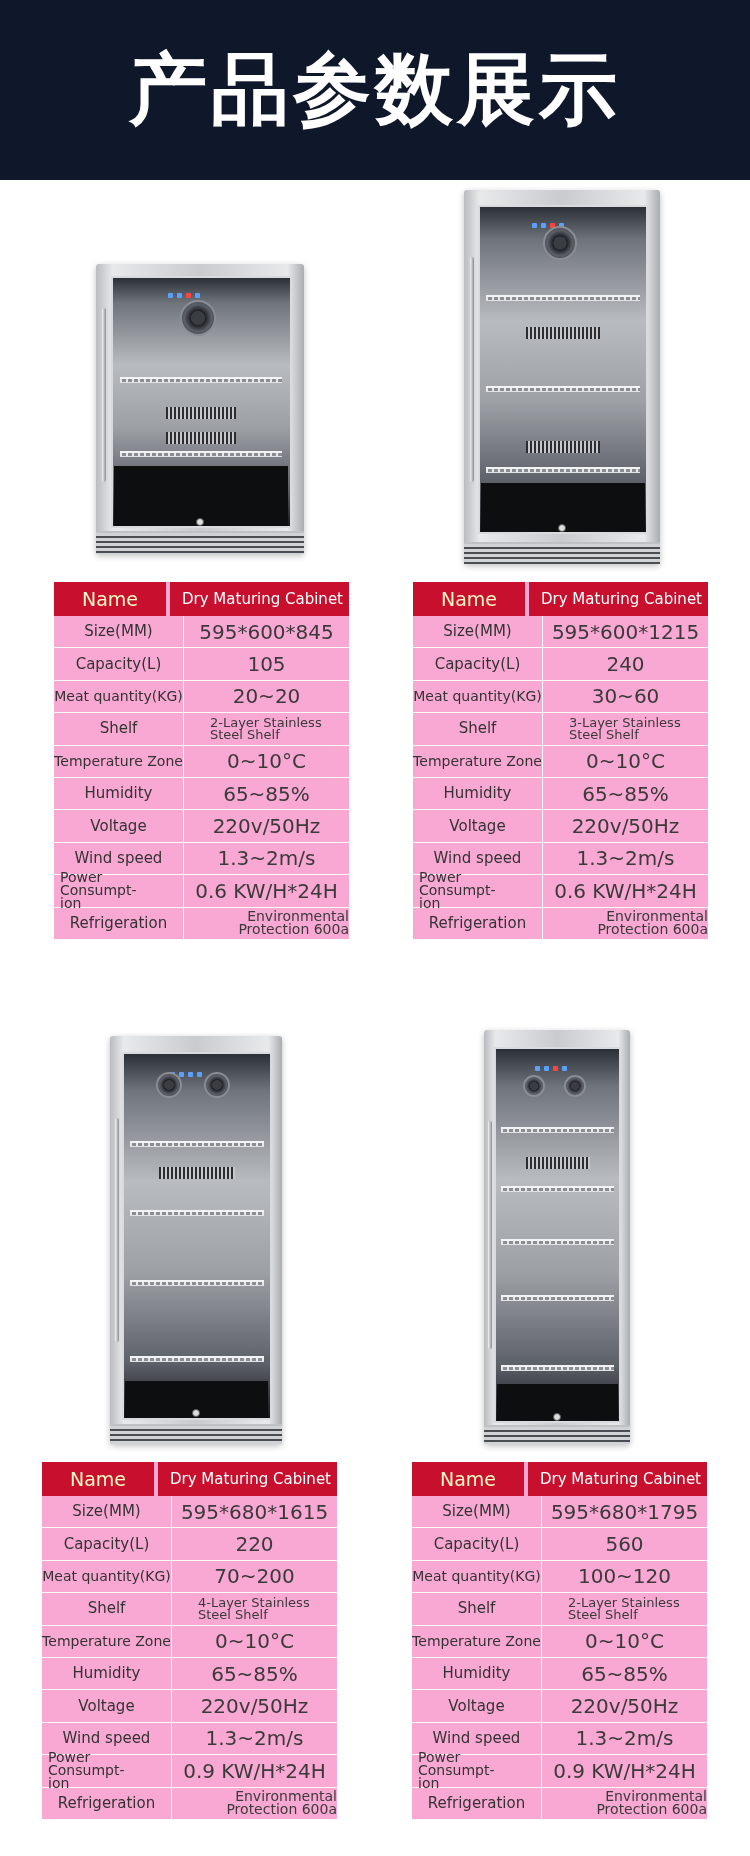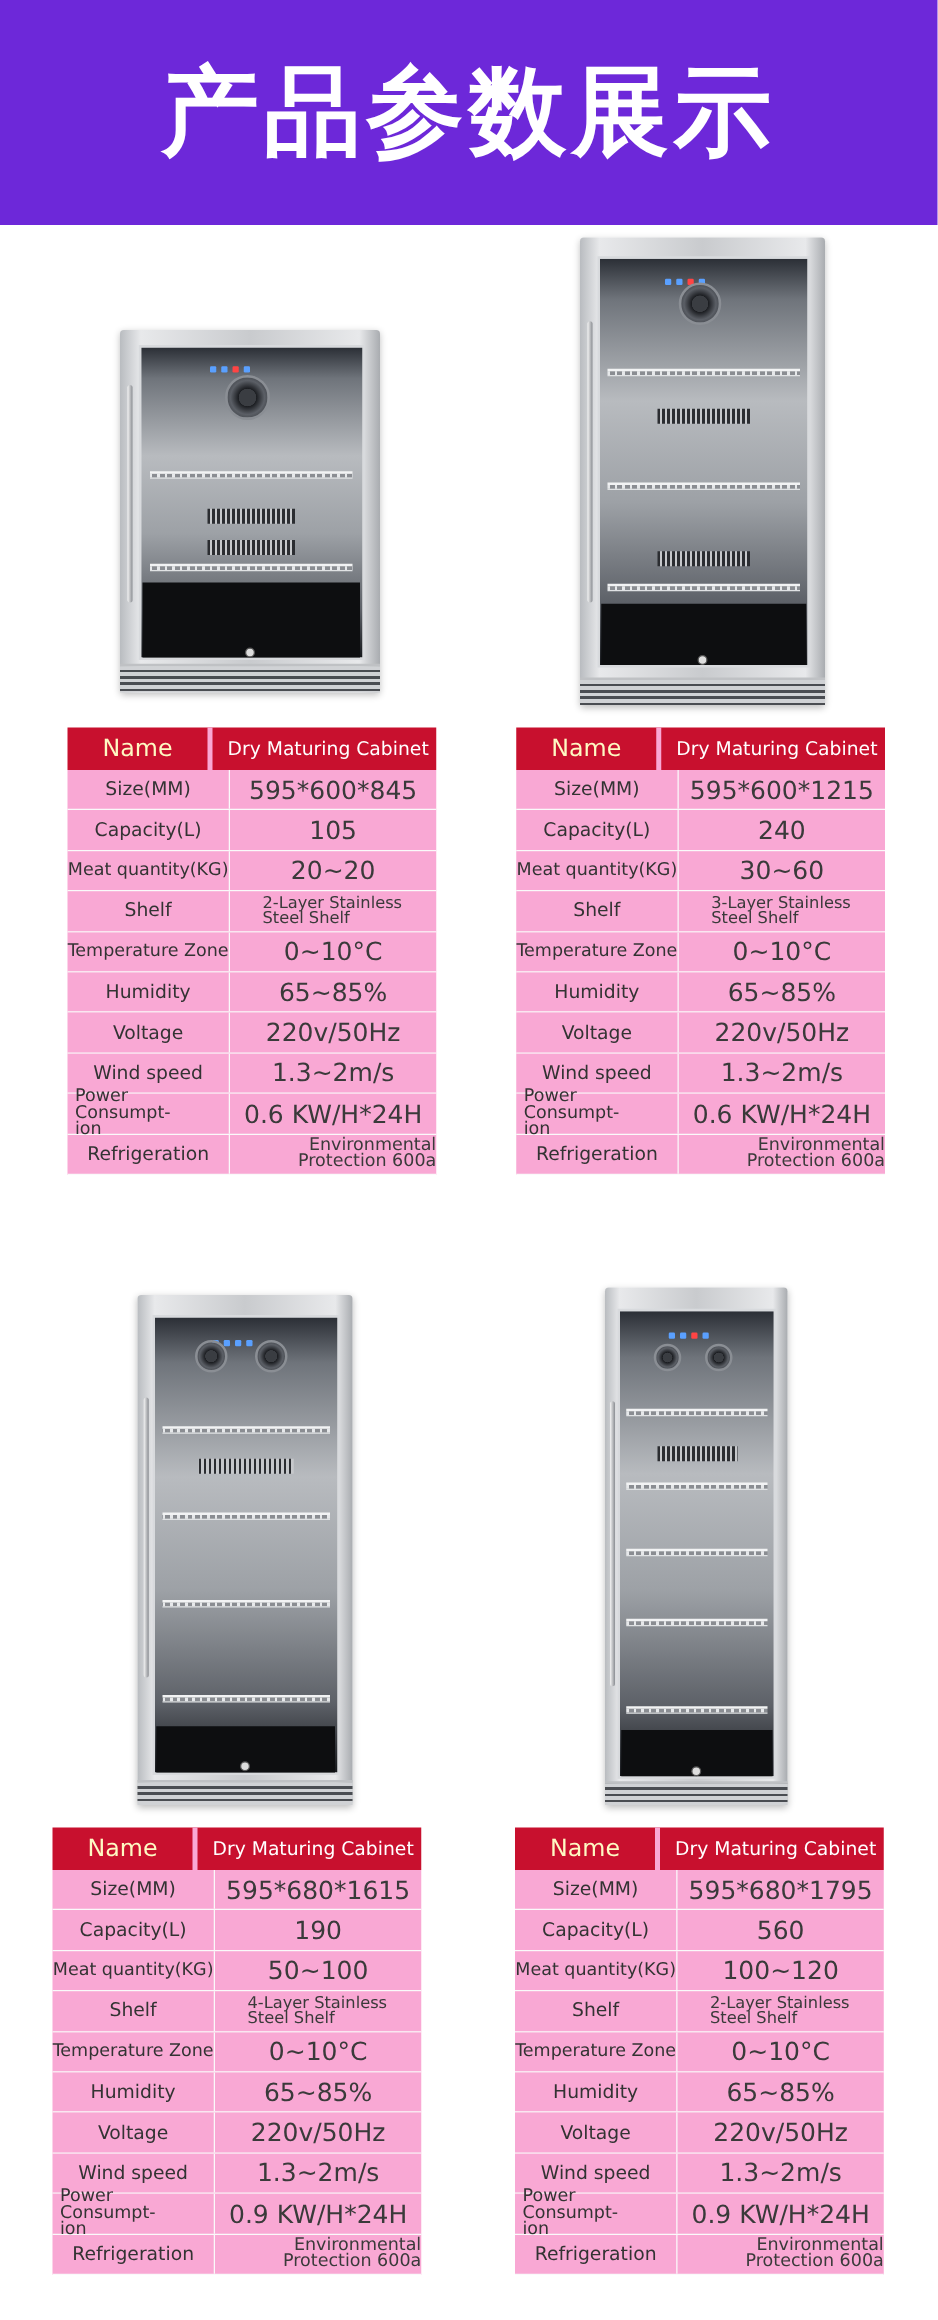--- a/index.html
+++ b/index.html
@@ -1,17 +1,17 @@
 <!DOCTYPE html>
 <html><head>
 <meta charset="utf-8">
 <style>
   * { box-sizing: border-box; margin: 0; padding: 0; }
   body { width: 750px; height: 1856px; background: #ffffff; position: relative; overflow: hidden; font-family: "DejaVu Sans", sans-serif; }
-  .banner { position: absolute; left: 0; top: 0; width: 750px; height: 180px; background: #6d28d9; display: flex; align-items: center; justify-content: center; }
+  .banner { position: absolute; left: 0; top: 0; width: 750px; height: 180px; background: #0f172a; display: flex; align-items: center; justify-content: center; }
   .banner-title { color: #ffffff; font-size: 78px; font-weight: bold; letter-spacing: 4px; font-family: "DejaVu Sans", sans-serif; }
   .fridge { position: absolute; background: linear-gradient(90deg, #b9bcc0 0%, #e8e9eb 8%, #c9cbce 50%, #e8e9eb 92%, #a9acb0 100%); border-radius: 3px; box-shadow: 0 2px 6px rgba(0,0,0,0.25); }
   .fridge .glass { position: absolute; left: 7%; right: 6%; top: 4%; bottom: 9%; background: linear-gradient(180deg, #2b2f36 0%, #6f747b 10%, #b8bbbf 35%, #9da1a6 60%, #5c6067 85%, #16181c 100%); border: 2px solid #d8dadd; }
   .fridge .panel { position: absolute; left: 30%; right: 30%; top: 2%; height: 10px; }
   .fridge .panel span { display: inline-block; width: 5px; height: 5px; margin: 0 2px; background: #5aa0ff; border-radius: 1px; }
   .fridge .fan { position: absolute; border-radius: 50%; background: radial-gradient(circle, #3a3d42 30%, #1c1e22 32%, #5b5f66 60%, #2b2e33 100%); border: 2px solid #8a8e94; }
   .fridge .shelf { position: absolute; left: 4%; right: 4%; height: 6px; background: repeating-linear-gradient(90deg, #e6e8ea 0 2px, #8a8d92 2px 6px); border-top: 2px solid #f2f3f4; border-bottom: 1px solid #e0e2e4; }
   .fridge .vent { position: absolute; height: 12px; background: repeating-linear-gradient(90deg, #2b2d31 0 2px, #c6c8cb 2px 4px); }
   .fridge .handle { position: absolute; left: 3%; width: 4px; background: linear-gradient(90deg, #f5f5f5, #8a8d92); border-radius: 2px; }
   .fridge .base { position: absolute; left: 0; right: 0; bottom: 0; height: 8%; background: repeating-linear-gradient(180deg, #d0d2d5 0 3px, #4a4d52 3px 5px); border-top: 2px solid #bfc1c4; }
@@ -202,25 +202,25 @@
   <div class="hdr">
     <div class="k">Name</div>
     <div class="v">Dry Maturing Cabinet</div>
   </div>
   <div class="row">
       <div class="k">Size(MM)</div>
       <div class="v">595*680*1615</div>
     </div>
   <div class="row">
       <div class="k">Capacity(L)</div>
-      <div class="v">190</div>
-    </div>
-  <div class="row">
-      <div class="k" style="font-size:14px">Meat quantity(KG)</div>
-      <div class="v">50~100</div>
+      <div class="v">220</div>
+    </div>
+  <div class="row">
+      <div class="k" style="font-size:14px">Meat quantity(KG)</div>
+      <div class="v">70~200</div>
     </div>
   <div class="row">
       <div class="k">Shelf</div>
       <div class="v small">4-Layer Stainless Steel Shelf</div>
     </div>
   <div class="row">
       <div class="k" style="font-size:14px">Temperature Zone</div>
       <div class="v">0~10°C</div>
     </div>
   <div class="row">

